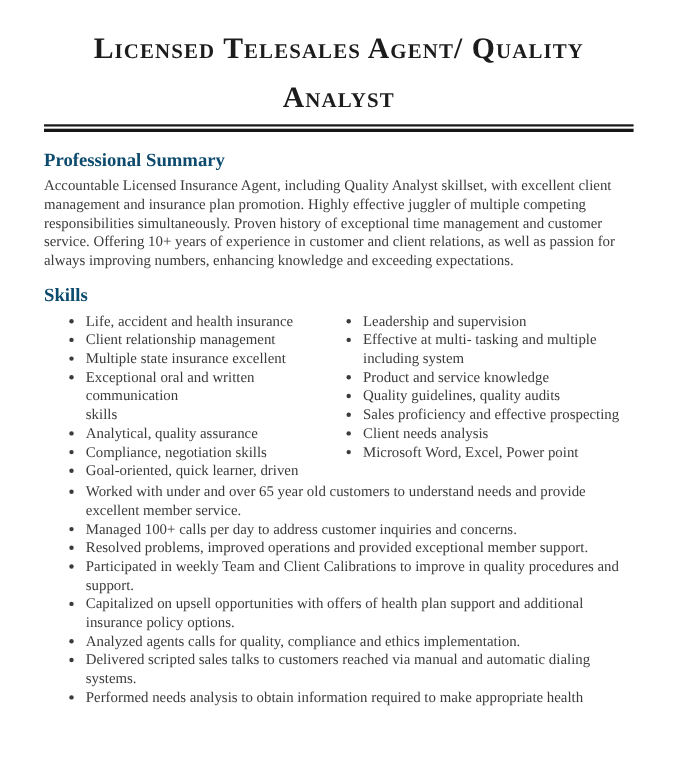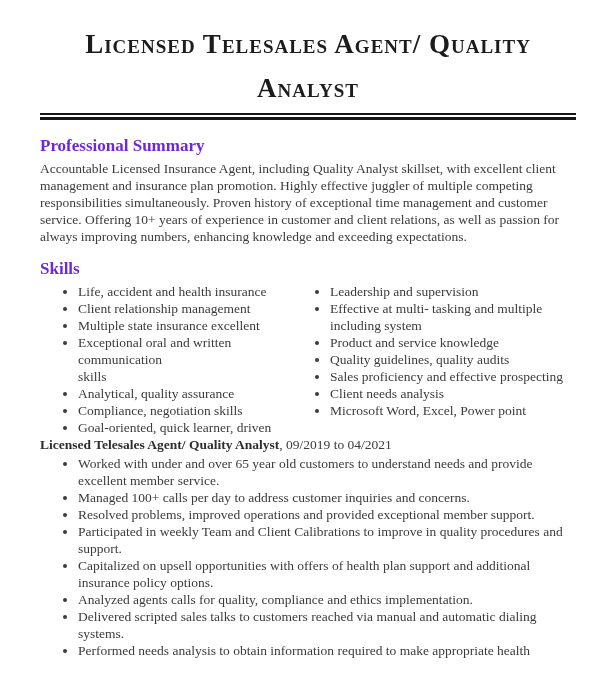--- a/index.html
+++ b/index.html
@@ -33,21 +33,21 @@
     margin-top: 3px;
     height: 2px;
     border-top: 2px solid #161616;
     border-bottom: 3px solid #161616;
   }
   h2.section-heading {
     margin: 16px 0 4px 0;
     font-size: 17px;
     line-height: 20px;
     font-weight: bold;
-    color: #6d28d9;
+    color: #0c4a6e;
   }
   section.skills-section h2.section-heading { margin-top: 14px; }
   section.work-section h2.section-heading { margin-top: 10px; margin-bottom: 5px; }
   p.summary-text {
     margin: 3px 0 0 0;
     font-size: 13.5px;
     line-height: 17px;
   }
   .skills-cols {
     display: flex;
@@ -113,21 +113,20 @@
           <li>Quality guidelines, quality audits</li>
           <li>Sales proficiency and effective prospecting</li>
           <li>Client needs analysis</li>
           <li>Microsoft Word, Excel, Power point</li>
         </ul>
       </div>
     </div>
   </section>
 
   <section class="work-section">
-    <p class="job-line"><span class="bold">Licensed Telesales Agent/ Quality Analyst</span><span>, 09/2019 to 04/2021</span></p>
     <ul class="bullet-list work-bullets">
       <li>Worked with under and over 65 year old customers to understand needs and provide excellent member service.</li>
       <li>Managed 100+ calls per day to address customer inquiries and concerns.</li>
       <li>Resolved problems, improved operations and provided exceptional member support.</li>
       <li>Participated in weekly Team and Client Calibrations to improve in quality procedures and support.</li>
       <li>Capitalized on upsell opportunities with offers of health plan support and additional insurance policy options.</li>
       <li>Analyzed agents calls for quality, compliance and ethics implementation.</li>
       <li>Delivered scripted sales talks to customers reached via manual and automatic dialing systems.</li>
       <li>Performed needs analysis to obtain information required to make appropriate health</li>
     </ul>

